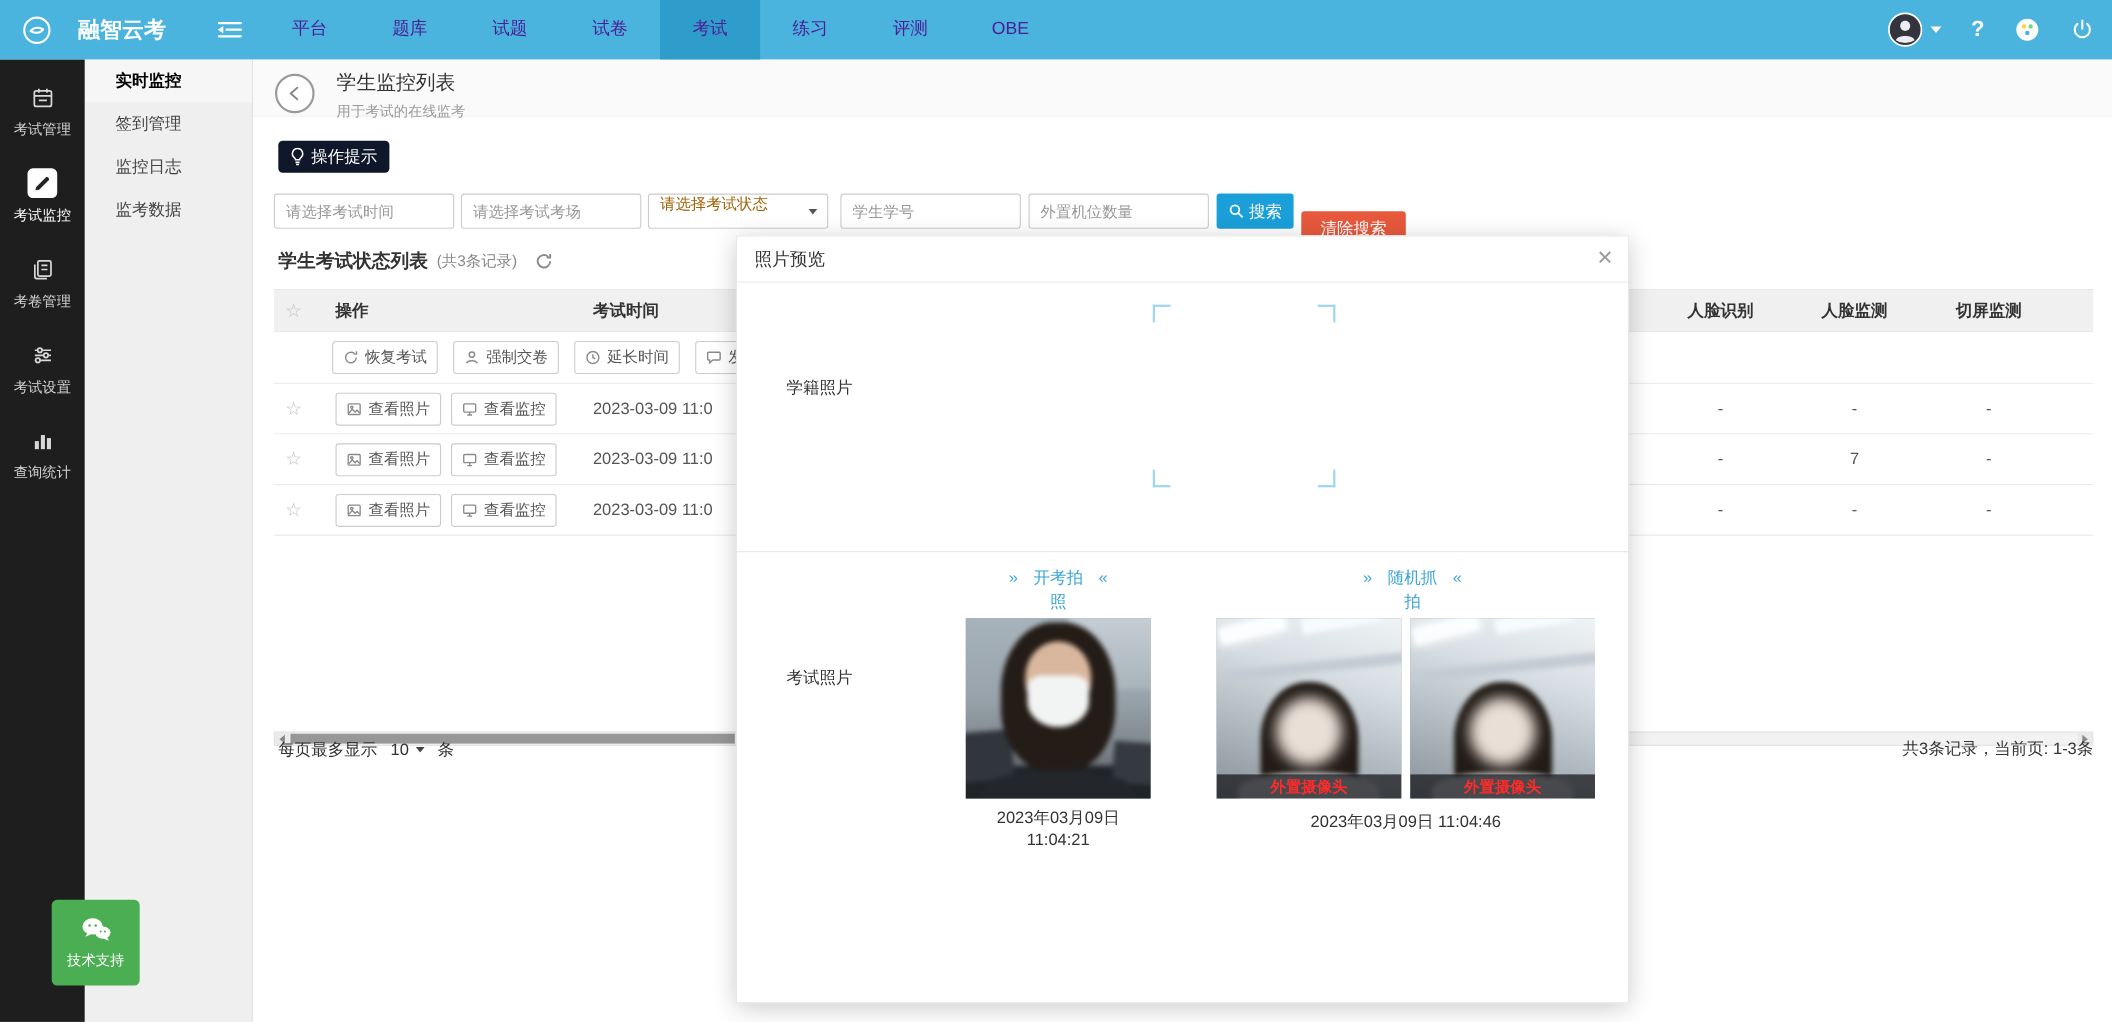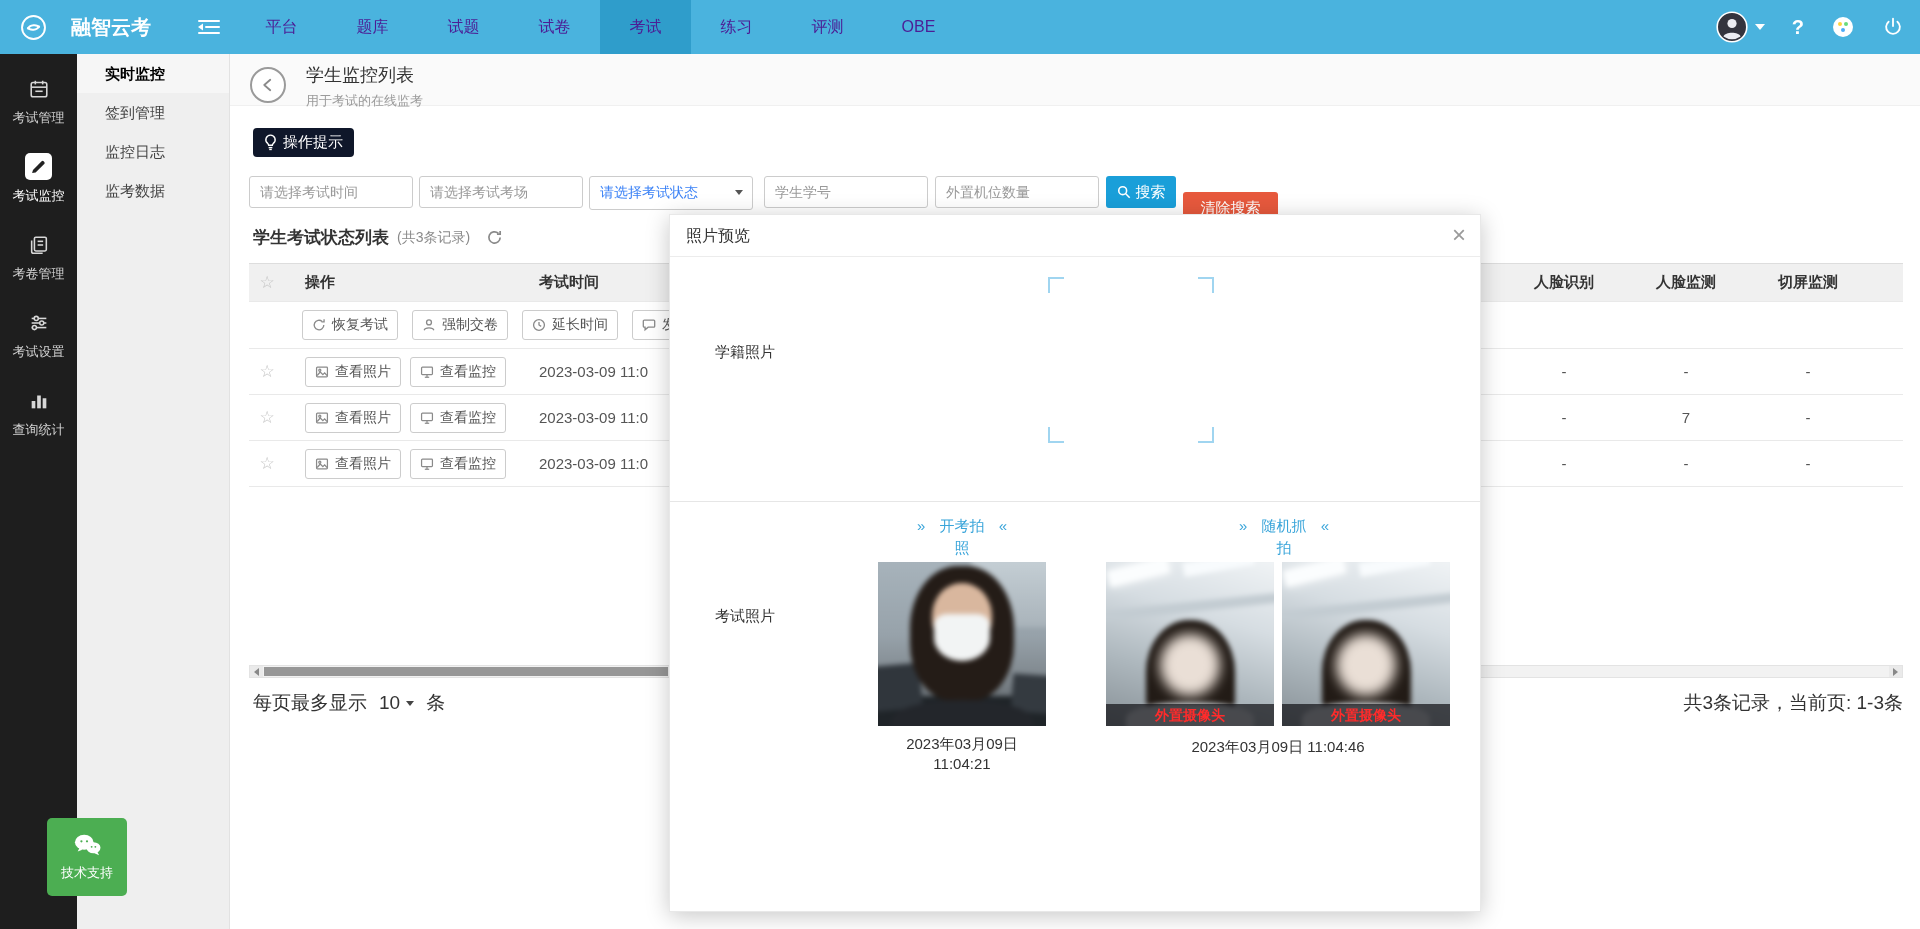--- a/index.html
+++ b/index.html
@@ -39,21 +39,21 @@
   .page-band { position:absolute; left:0; top:0; width:1690px; height:52px; background:#fafafa; border-bottom:1px solid #f0f0f0; }
   .back-btn { position:absolute; left:20px; top:13px; width:36px; height:36px; border:2px solid #9a9a9a; border-radius:50%; display:flex; align-items:center; justify-content:center; cursor:pointer; background:#fff; }
   .title-block { position:absolute; left:76px; top:9px; }
   .page-title { font-size:18px; color:#333; }
   .page-subtitle { font-size:13px; color:#9a9a9a; margin-top:5px; }
   .tips-btn { position:absolute; left:23px; top:74px; width:101px; height:29px; background:#0f172a; border-radius:4px; color:#fff; font-size:15px; display:flex; align-items:center; justify-content:center; gap:6px; cursor:pointer; }
 
   .filter-row { position:absolute; left:0; top:122px; width:1690px; height:32px; }
   .f-input { position:absolute; top:0; height:32px; width:164px; border:1px solid #ccc; border-radius:3px; font-size:14px; color:#333; padding:0 10px; outline:none; background:#fff; font-family:inherit; }
   .f-input::placeholder { color:#999; }
-  .f-select { position:absolute; top:0; height:32px; width:164px; border:1px solid #ccc; border-radius:3px; background:#fff; font-size:14px; color:#3b82f6; display:flex; align-items:center; padding:16px 10px; cursor:pointer; }
+  .f-select { position:absolute; top:0; height:32px; width:164px; border:1px solid #ccc; border-radius:3px; background:#fff; font-size:14px; color:#a16207; display:flex; padding:0 10px; cursor:pointer; }
   .f-select .sel-caret { position:absolute; right:9px; top:13px; width:0; height:0; border-left:4px solid transparent; border-right:4px solid transparent; border-top:5px solid #555; }
   .btn-search { position:absolute; left:876px; top:0; width:70px; height:32px; background:#1a9fd9; color:#fff; border-radius:3px; font-size:15px; display:flex; align-items:center; justify-content:center; gap:5px; cursor:pointer; }
   .btn-clear { position:absolute; left:953px; top:16px; width:95px; height:32px; background:#e7593d; color:#fff; border-radius:3px; font-size:15px; display:flex; align-items:center; justify-content:center; cursor:pointer; }
 
   .table-title { position:absolute; left:23px; top:172px; display:flex; align-items:center; gap:8px; }
   .table-title .t { font-size:17px; font-weight:bold; color:#333; }
   .table-title .c { font-size:14px; color:#8a8a8a; }
   .refresh-btn { margin-left:8px; cursor:pointer; display:flex; }
 
   .table { position:absolute; left:19px; top:209px; width:1654px; border-top:1px solid #ddd; }
@@ -70,21 +70,21 @@
   .tbtn { height:30px; border:1px solid #ccc; border-radius:3px; background:#fff; display:inline-flex; align-items:center; gap:6px; padding:0 9px; font-size:14px; color:#555; cursor:pointer; white-space:nowrap; }
   .toolbar-btns { display:flex; gap:14px; padding-left:53px; }
 
   .hscroll { position:absolute; left:19px; top:611px; width:1654px; height:13px; background:#f2f2f2; border:1px solid #e3e3e3; display:flex; }
   .hs-arrow { width:13px; height:100%; background:#eaeaea; display:flex; align-items:center; justify-content:center; cursor:pointer; flex:none; }
   .hs-track { position:relative; flex:1; }
   .hs-thumb { position:absolute; left:1px; top:1px; width:404px; height:9px; background:#979797; cursor:grab; }
   .tri-l { width:0; height:0; border-top:4px solid transparent; border-bottom:4px solid transparent; border-right:5px solid #888; }
   .tri-r { width:0; height:0; border-top:4px solid transparent; border-bottom:4px solid transparent; border-left:5px solid #888; }
 
-  .pagination { position:absolute; left:0; top:628px; width:1690px; height:36px; font-size:19px; color:#333; }
+  .pagination { position:absolute; left:0; top:609px; width:1690px; height:36px; font-size:15px; color:#333; }
   .pg-left { position:absolute; left:23px; top:8px; display:flex; align-items:center; gap:8px; }
   .pg-select { display:flex; align-items:center; gap:6px; cursor:pointer; padding:2px 4px; }
   .pg-caret { width:0; height:0; border-left:4px solid transparent; border-right:4px solid transparent; border-top:5px solid #444; }
   .pg-right { position:absolute; right:17px; top:8px; }
 
   
   .modal { position:absolute; left:669px; top:214px; width:812px; height:698px; background:#fff; box-shadow:0 4px 22px rgba(0,0,0,0.22); border:1px solid #e8e8e8; z-index:20; }
   .modal-head { height:42px; border-bottom:1px solid #ececec; position:relative; }
   .modal-title { position:absolute; left:16px; top:11px; font-size:16px; color:#333; }
   .modal-close { position:absolute; right:14px; top:5px; font-size:24px; color:#9a9a9a; cursor:pointer; line-height:30px; }

